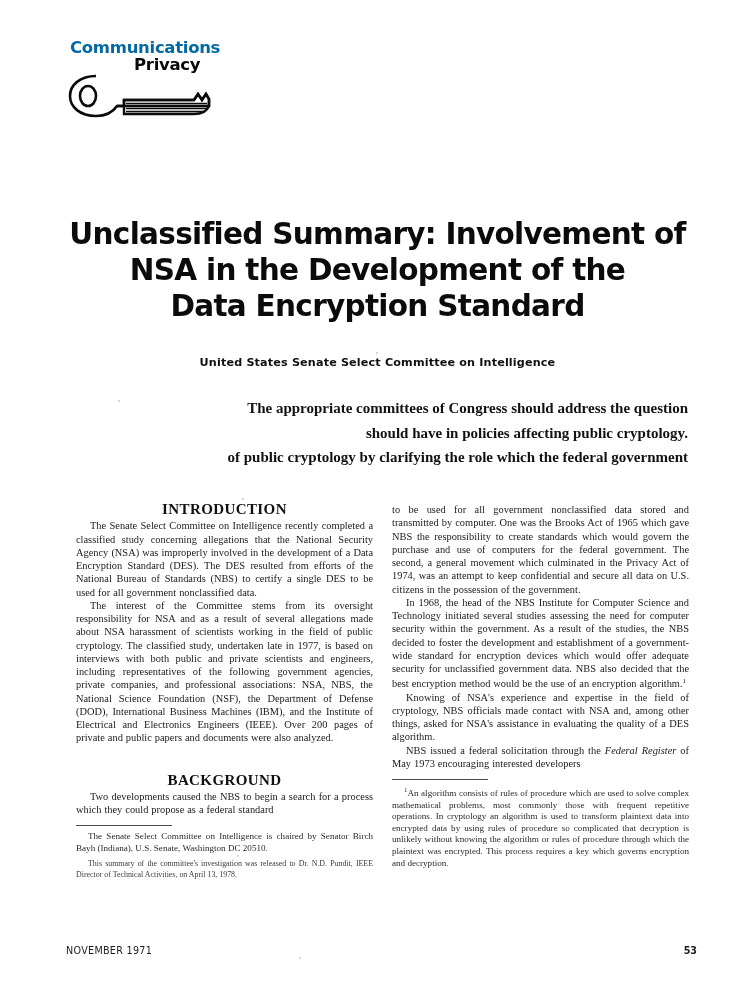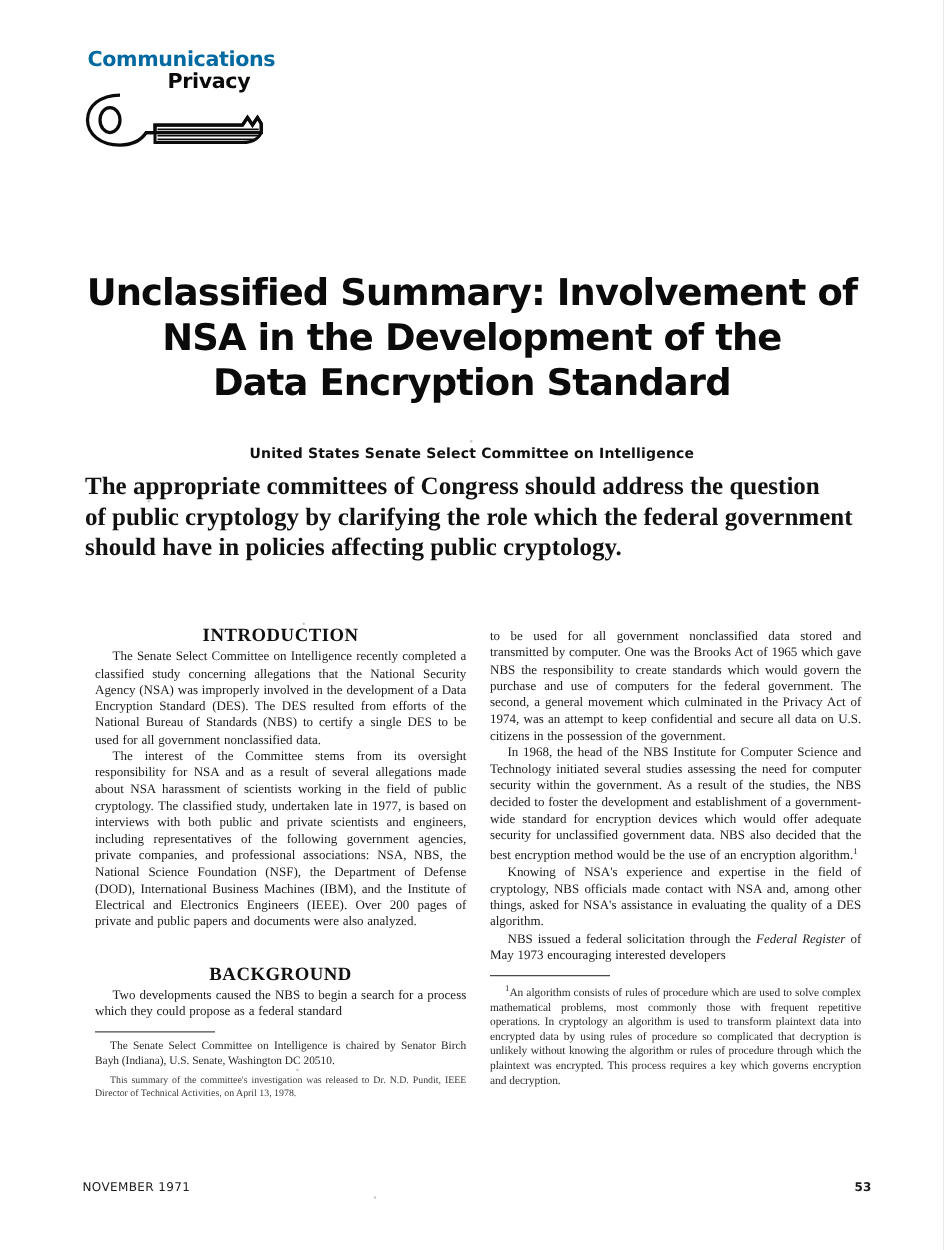--- a/index.html
+++ b/index.html
@@ -78,26 +78,26 @@
     text-align: center;
     font-family: "DejaVu Sans", sans-serif;
     font-weight: bold;
     font-size: 11.2px;
     letter-spacing: 0.15px;
     color: #101010;
   }
   .pullquote {
     position: absolute;
     left: 68px;
-    top: 377px;
+    top: 396px;
     width: 620px;
-    text-align: left;
+    text-align: right;
     font-family: "Liberation Serif", serif;
     font-weight: bold;
-    font-size: 20px;
+    font-size: 15px;
     line-height: 24.5px;
     color: #121212;
   }
 
   
   .col {
     position: absolute;
     top: 503px;
     width: 297px;
     font-size: 10.4px;
@@ -214,22 +214,22 @@
   <div class="doc-title">
     <div>Unclassified Summary: Involvement of</div>
     <div>NSA in the Development of the</div>
     <div>Data Encryption Standard</div>
   </div>
 
   <div class="byline">United States Senate Select Committee on Intelligence</div>
 
   <div class="pullquote">
     <div>The appropriate committees of Congress should address the question</div>
+    <div>should have in policies affecting public cryptology.</div>
     <div>of public cryptology by clarifying the role which the federal government</div>
-    <div>should have in policies affecting public cryptology.</div>
   </div>
 
   <div class="col col-left">
     <div class="sec-head">INTRODUCTION</div>
     <p class="body">The Senate Select Committee on Intelligence recently completed a classified study concerning allegations that the National Security Agency (NSA) was improperly involved in the development of a Data Encryption Standard (DES). The DES resulted from efforts of the National Bureau of Standards (NBS) to certify a single DES to be used for all government nonclassified data.</p>
     <p class="body">The interest of the Committee stems from its oversight responsibility for NSA and as a result of several allegations made about NSA harassment of scientists working in the field of public cryptology. The classified study, undertaken late in 1977, is based on interviews with both public and private scientists and engineers, including representatives of the following government agencies, private companies, and professional associations: NSA, NBS, the National Science Foundation (NSF), the Department of Defense (DOD), International Business Machines (IBM), and the Institute of Electrical and Electronics Engineers (IEEE). Over 200 pages of private and public papers and documents were also analyzed.</p>
     <div class="sec-head spaced">BACKGROUND</div>
     <p class="body">Two developments caused the NBS to begin a search for a process which they could propose as a federal standard</p>
 
     <hr class="fn-rule">

